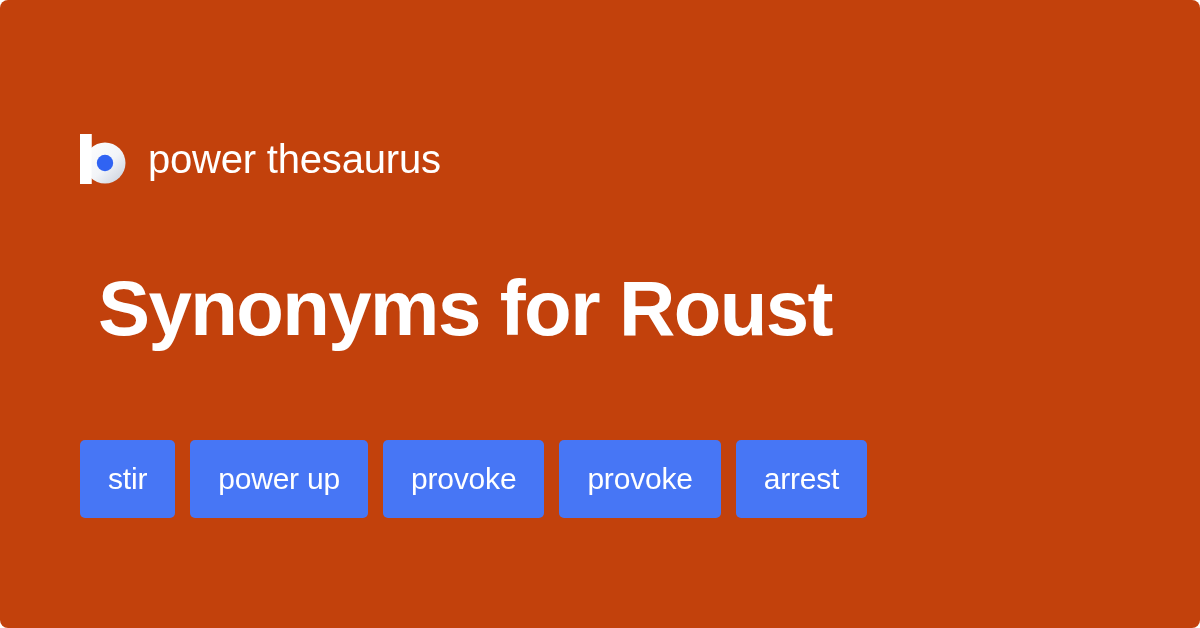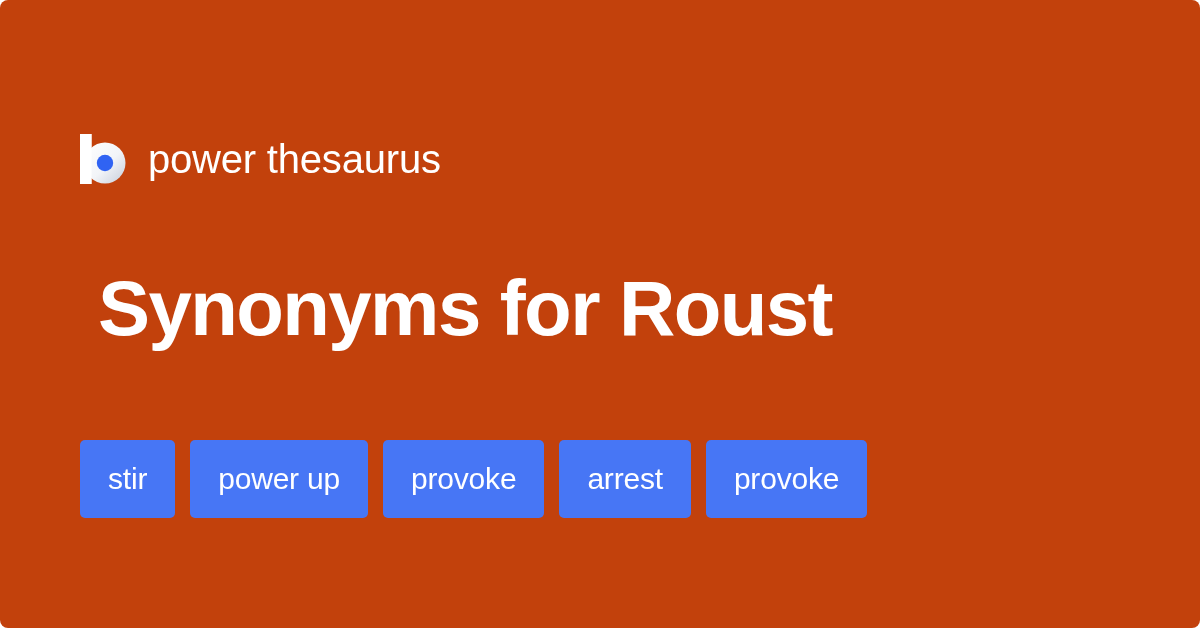--- a/index.html
+++ b/index.html
@@ -126,17 +126,17 @@
     </span>
     <span class="brand-name">power thesaurus</span>
   </div>
 
   <h1 class="headline">Synonyms for Roust</h1>
 
   <div class="chips">
     <button class="chip">stir</button>
     <button class="chip">power up</button>
     <button class="chip">provoke</button>
+    <button class="chip">provoke</button>
     <button class="chip">arrest</button>
-    <button class="chip">provoke</button>
   </div>
 
 </div>
 
 </body></html>

